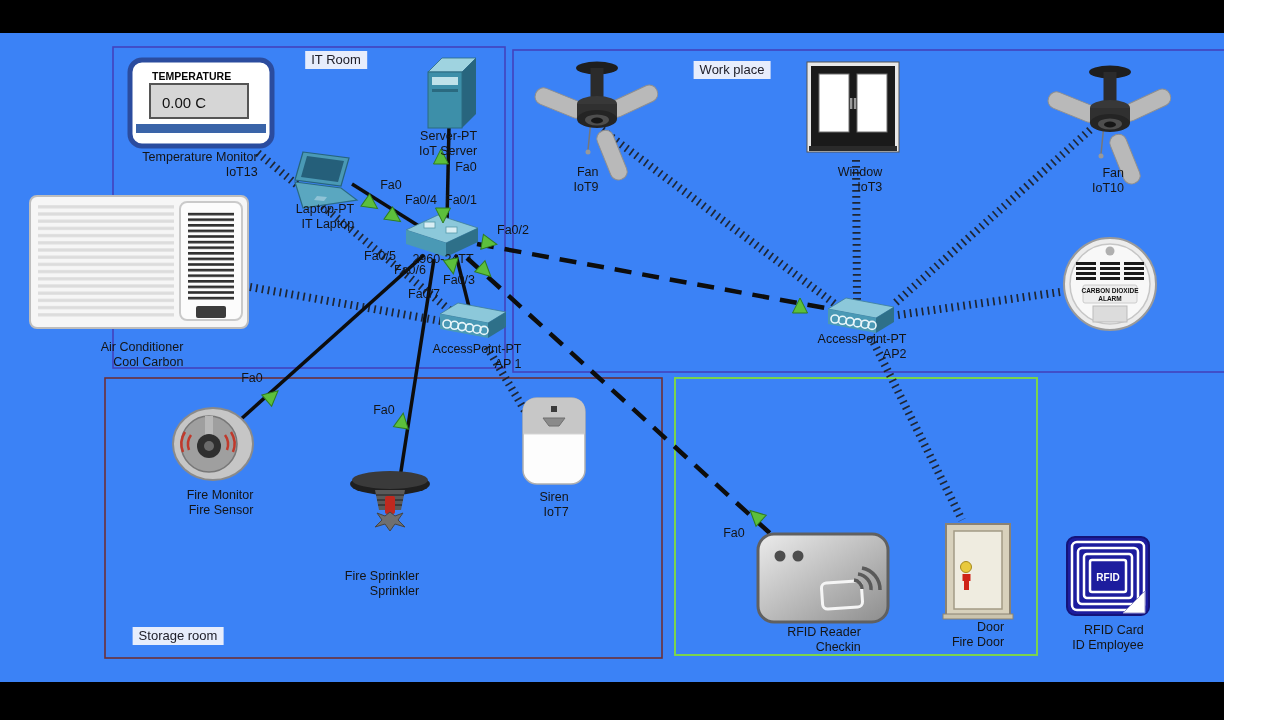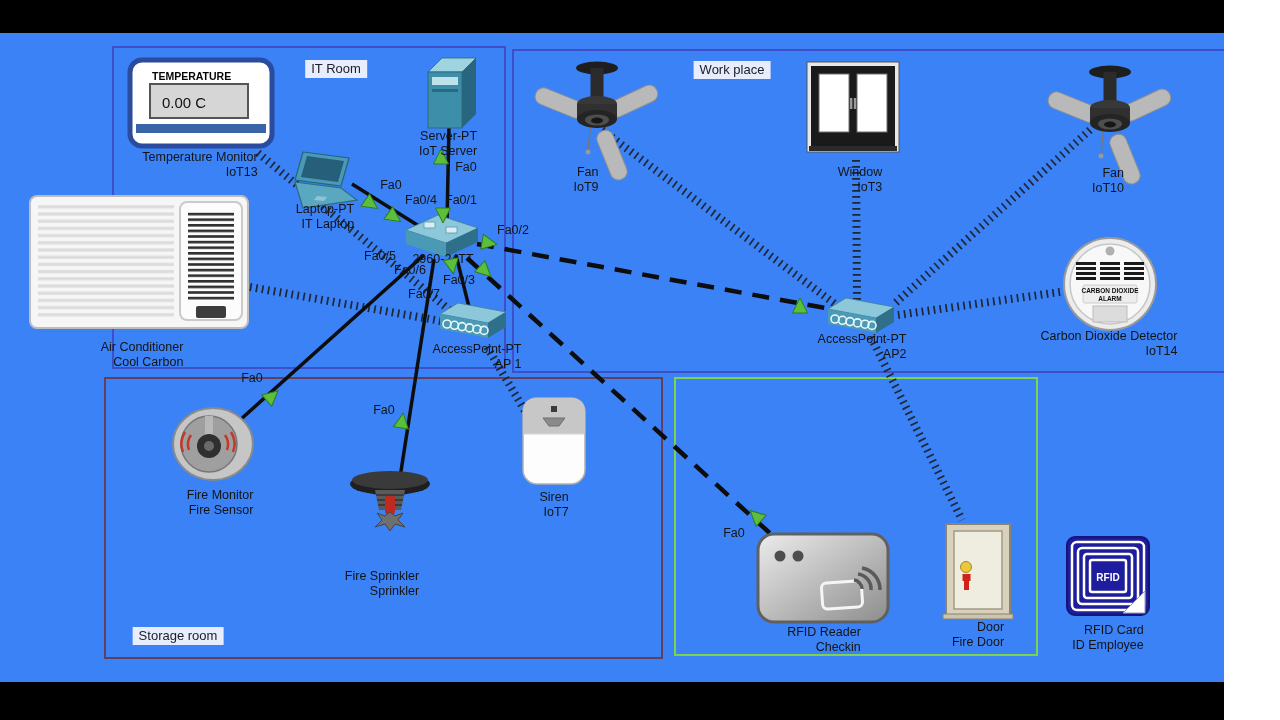--- a/index.html
+++ b/index.html
@@ -265,21 +265,21 @@
     <use href="#tri-proto" transform="translate(485,271) rotate(133)"></use>
     <use href="#tri-proto" transform="translate(756,516) rotate(-47)"></use>
     <use href="#tri-proto" transform="translate(272,396) rotate(49)"></use>
     <use href="#tri-proto" transform="translate(402,421) rotate(9)"></use>
     <use href="#tri-proto" transform="translate(452,266) rotate(170)"></use>
   </g>
 </svg>
 
 <div class="labels">
 
-  <div class="room-lbl" style="left:336px;top:60px">IT Room</div>
+  <div class="room-lbl" style="left:336px;top:51px">IT Room</div>
   <div class="room-lbl" style="left:732px;top:61px">Work place</div>
   <div class="room-lbl" style="left:178px;top:627px">Storage room</div>
 
   <div class="lbl" style="left:200px;top:150px">
     <div>Temperature Monitor</div>
     <div>IoT13</div>
   </div>
   <div class="lbl" style="left:448px;top:129px">
     <div>Server-PT</div>
     <div>IoT Server</div>
@@ -304,24 +304,20 @@
     <div>Fan</div>
     <div>IoT9</div>
   </div>
   <div class="lbl" style="left:860px;top:165px">
     <div>Window</div>
     <div>IoT3</div>
   </div>
   <div class="lbl" style="left:1108px;top:166px">
     <div>Fan</div>
     <div>IoT10</div>
-  </div>
-  <div class="lbl" style="left:1109px;top:329px">
-    <div>Carbon Dioxide Detector</div>
-    <div>IoT14</div>
   </div>
   <div class="lbl" style="left:220px;top:488px">
     <div>Fire Monitor</div>
     <div>Fire Sensor</div>
   </div>
   <div class="lbl" style="left:382px;top:569px">
     <div>Fire Sprinkler</div>
     <div>Sprinkler</div>
   </div>
   <div class="lbl" style="left:554px;top:490px">

